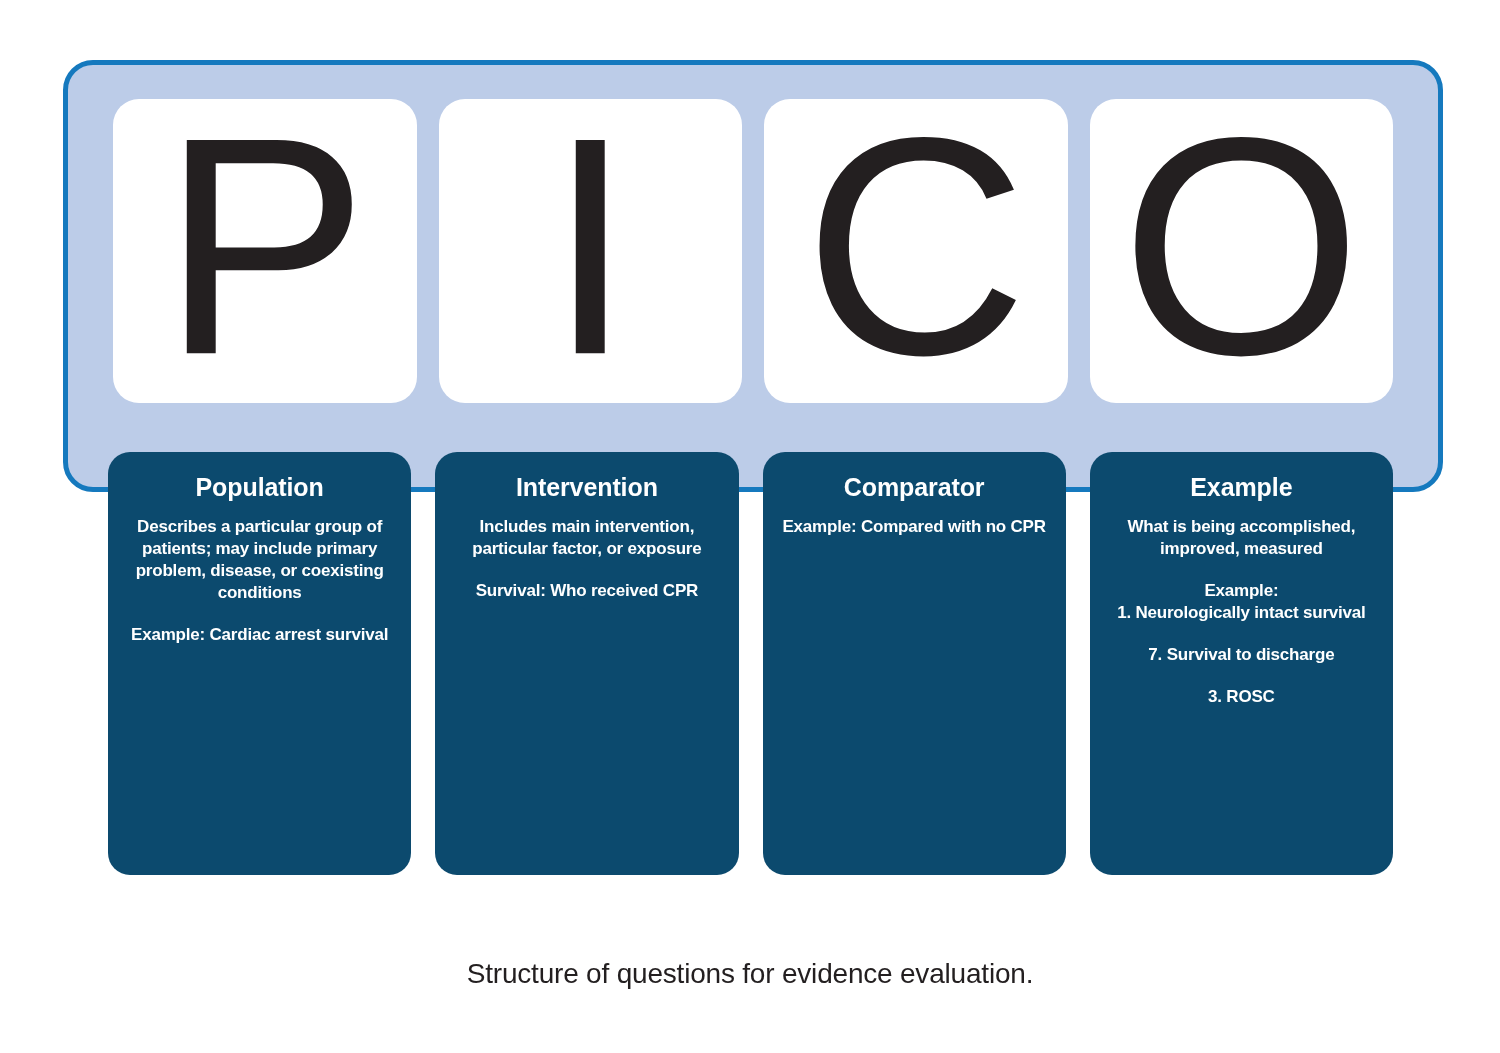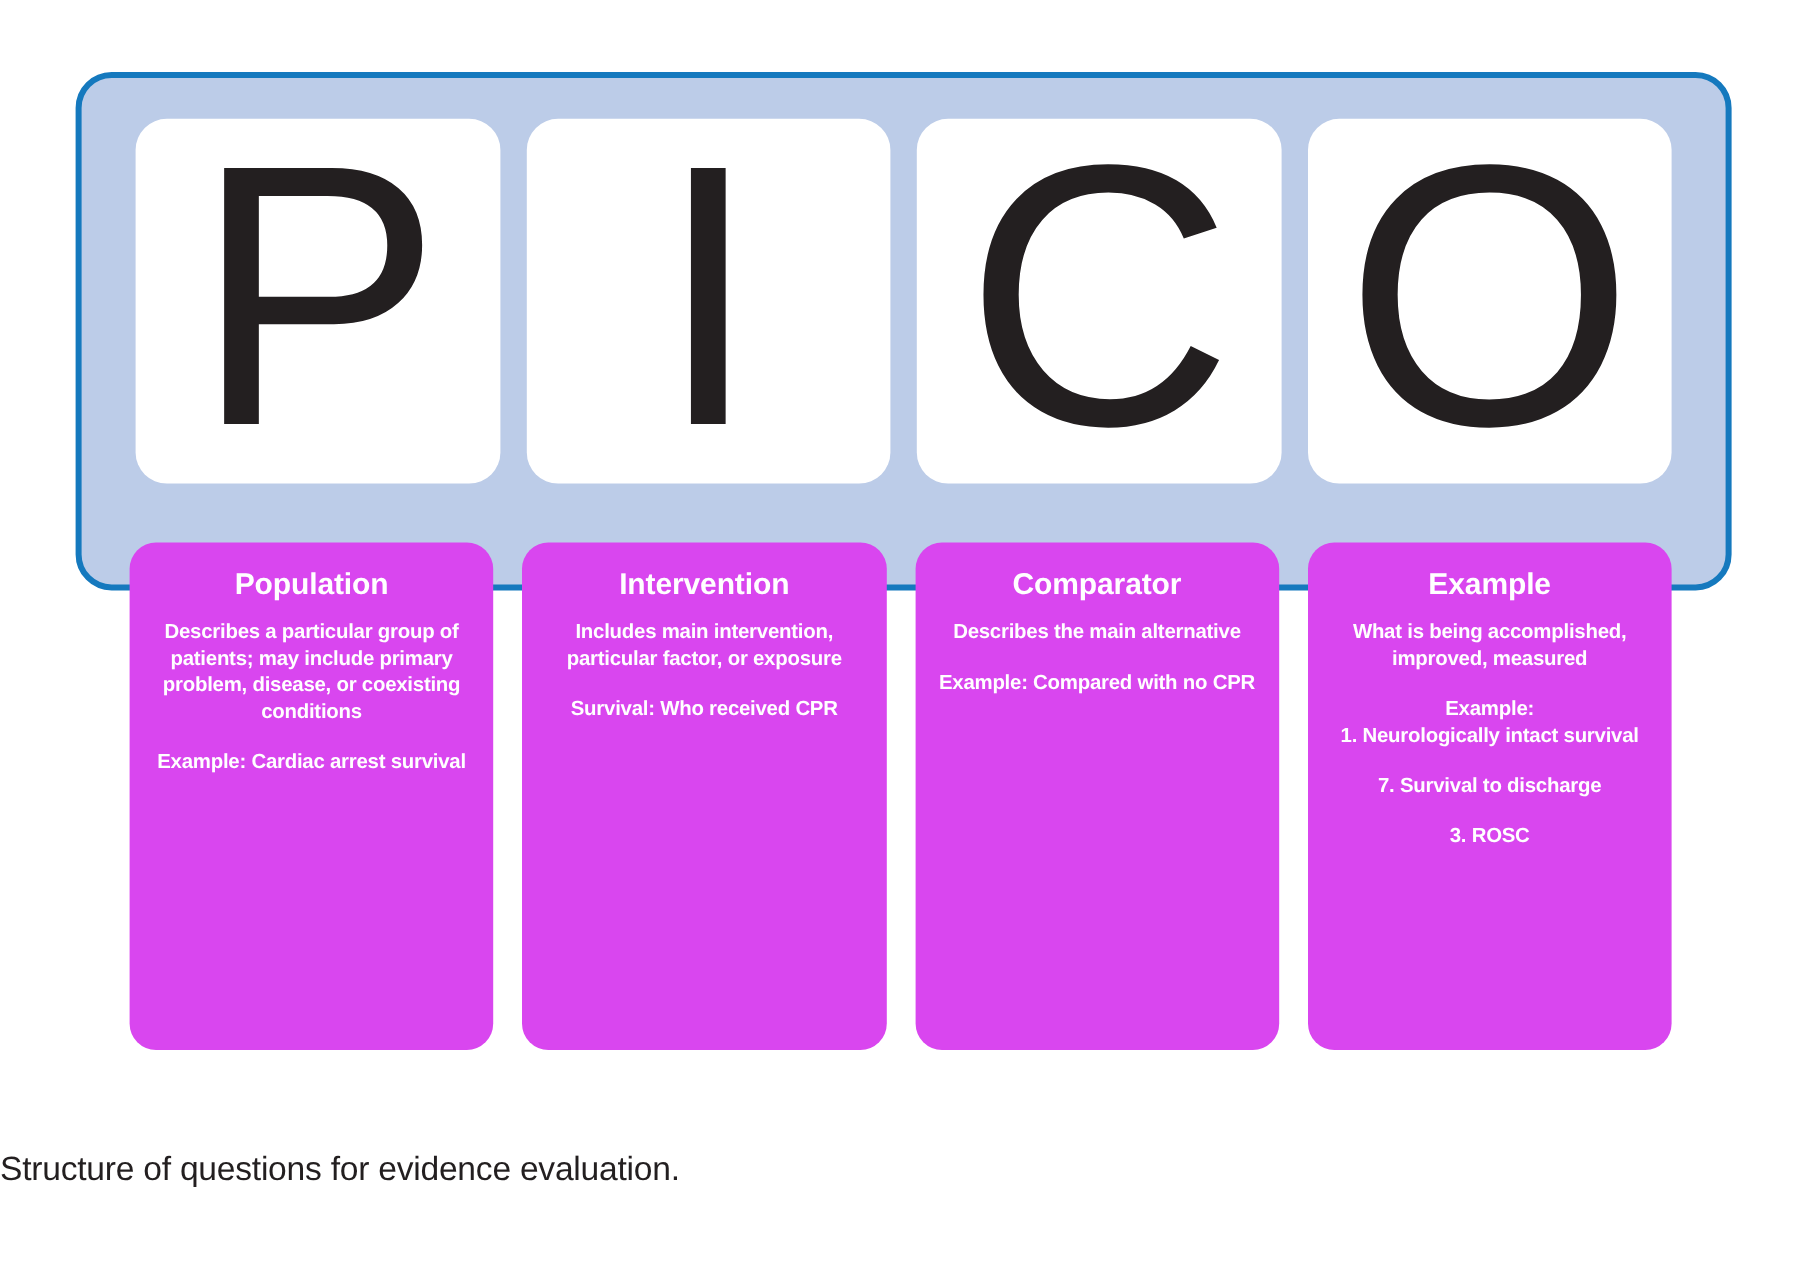--- a/index.html
+++ b/index.html
@@ -72,21 +72,21 @@
     left: 108px;
     top: 452px;
     width: 1285px;
     height: 423px;
     display: flex;
     gap: 24px;
     z-index: 3;
   }
   .pico-card {
     flex: 1 1 0;
-    background: #d946ef;
+    background: #0c4a6e;
     border-radius: 22px;
     box-sizing: border-box;
     padding: 16px 14px 18px;
     text-align: center;
     color: #ffffff;
     overflow: hidden;
   }
   .card-title {
     font-size: 25px;
     font-weight: bold;
@@ -102,21 +102,21 @@
     letter-spacing: -0.2px;
   }
   .card-para:last-child { margin-bottom: 0; text-align: center; }
 
   
   .caption {
     position: absolute;
     left: 0;
     top: 958px;
     width: 1500px;
-    text-align: left;
+    text-align: center;
     font-family: "Liberation Sans", sans-serif;
     font-size: 28px;
     font-weight: 400;
     color: #231f20;
     letter-spacing: -0.2px;
   }
 </style>
 </head>
 <body>
 
@@ -148,21 +148,20 @@
     </div>
 
     <div class="pico-card">
       <div class="card-title">Intervention</div>
       <div class="card-para">Includes main intervention, particular factor, or exposure</div>
       <div class="card-para">Survival: Who received CPR</div>
     </div>
 
     <div class="pico-card">
       <div class="card-title">Comparator</div>
-      <div class="card-para">Describes the main alternative</div>
       <div class="card-para">Example: Compared with no CPR</div>
     </div>
 
     <div class="pico-card">
       <div class="card-title">Example</div>
       <div class="card-para">What is being accomplished, improved, measured</div>
       <div class="card-para" style="white-space: pre-line;">Example:
 1. Neurologically intact survival</div>
       <div class="card-para">7. Survival to discharge</div>
       <div class="card-para">3. ROSC</div>

